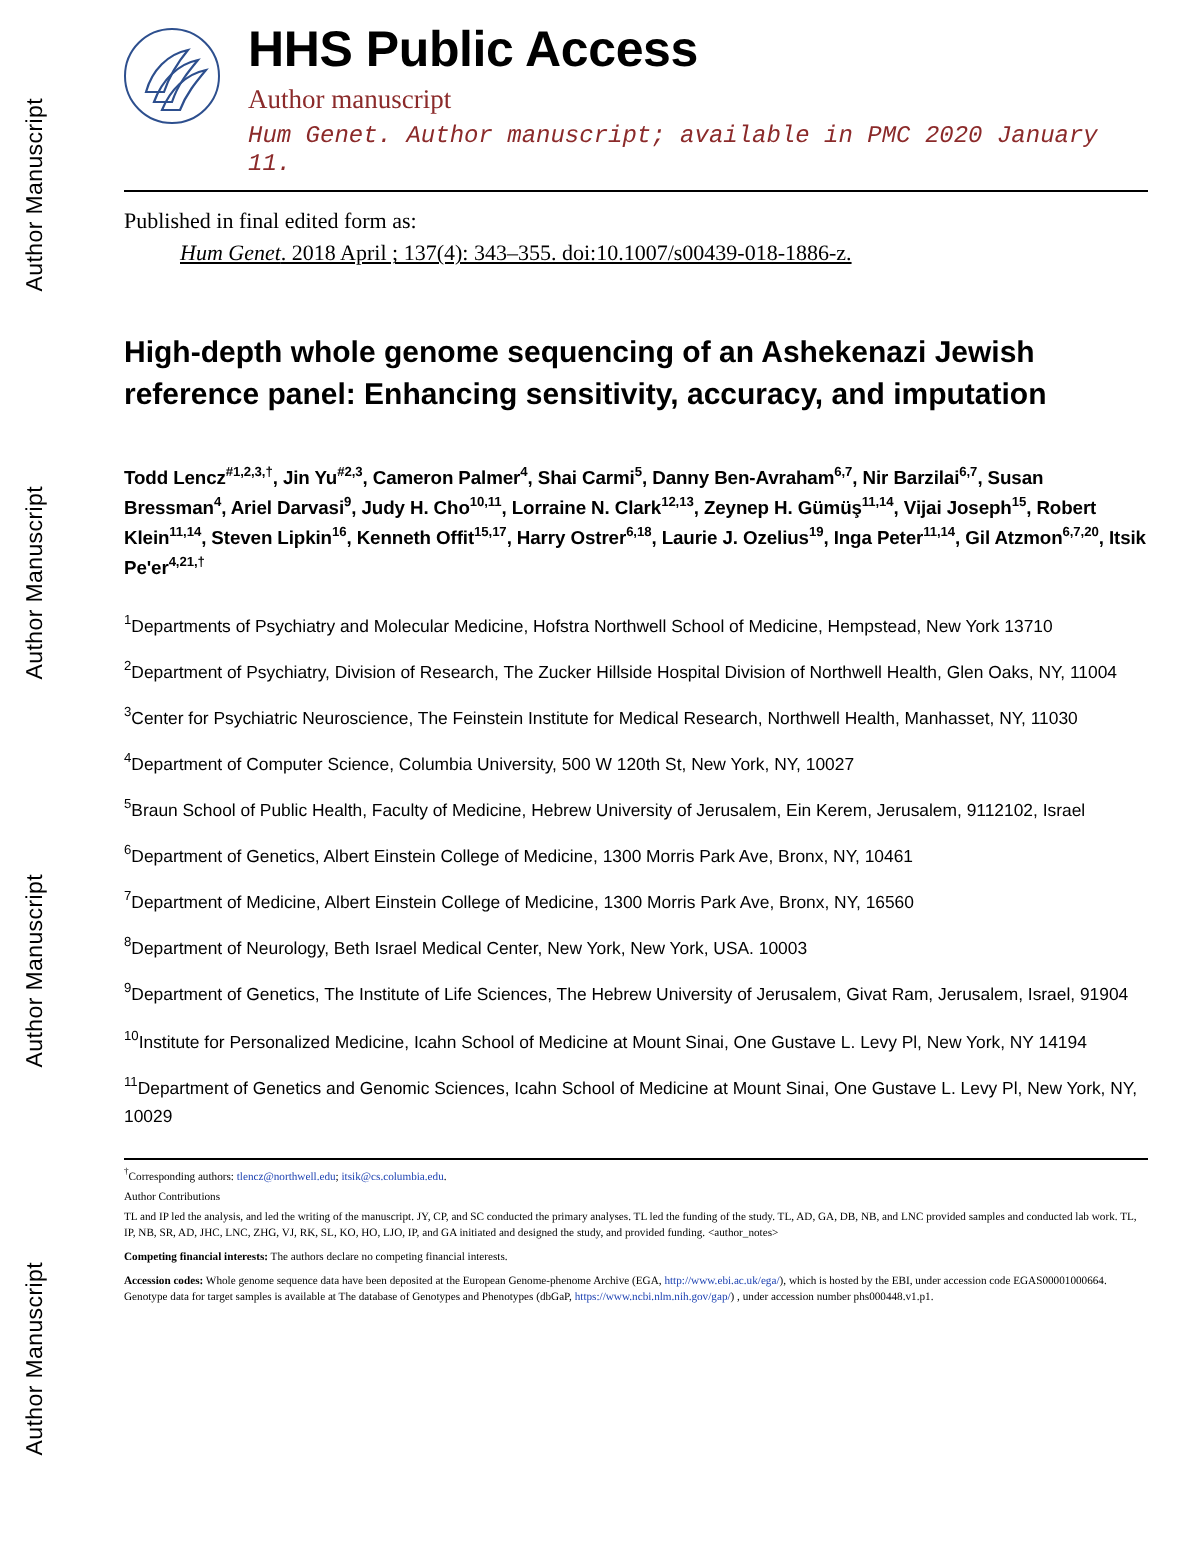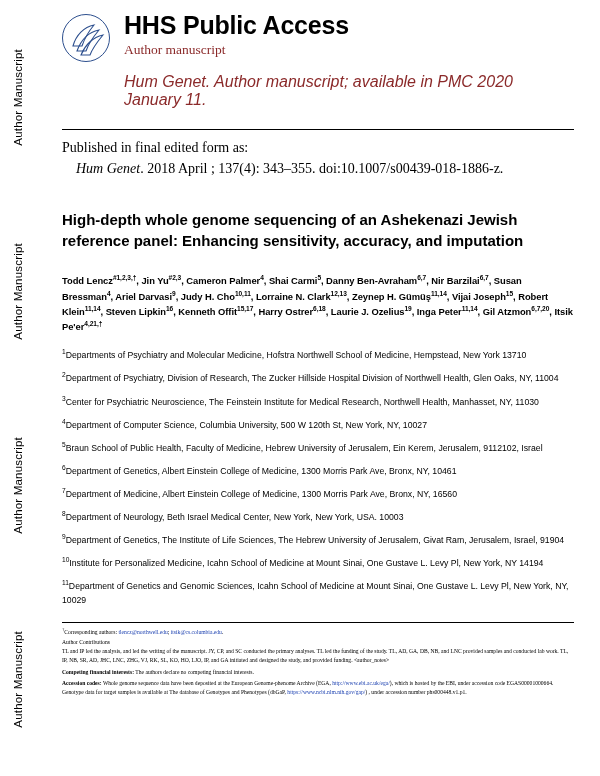--- a/index.html
+++ b/index.html
@@ -49,21 +49,21 @@
     width: 564px;
     height: 776px;
     padding: 10px 26px 0 26px;
   }
 
   
   .masthead {
     display: flex;
     align-items: flex-start;
     gap: 14px;
-    padding-bottom: 20px;
+    padding-bottom: 6px;
     border-bottom: 1.2px solid #000;
   }
   .logo {
     width: 48px;
     height: 48px;
     border: 1.4px solid #2d4f8e;
     border-radius: 50%;
     flex: 0 0 auto;
     margin-top: 4px;
     position: relative;
@@ -80,34 +80,34 @@
     color: #000;
   }
   .hhs-sub {
     color: #8b2a2a;
     font-size: 13.5px;
     margin-top: 4px;
     font-family: "Liberation Serif", serif;
   }
   .hhs-sub2 {
     color: #8b2a2a;
-    font-size: 16px;
+    font-size: 12px;
     font-style: italic;
-    margin-top: 15px;
-    font-family: Liberation Sans, sans-serif;
+    margin-top: 3px;
+    font-family: Liberation Mono, monospace;
   }
 
   
   .citation {
     margin-top: 8px;
-    font-size: 14px;
+    font-size: 11px;
     line-height: 1.45;
   }
   .citation .line1 { }
-  .citation .line2 { margin-left: 14px; }
+  .citation .line2 { margin-left: 28px; text-decoration: underline; }
   .citation i { font-style: italic; }
 
   
   .art-title {
     font-family: "Liberation Sans", sans-serif;
     font-weight: bold;
     font-size: 15px;
     line-height: 1.42;
     margin-top: 30px;
     margin-bottom: 0;

